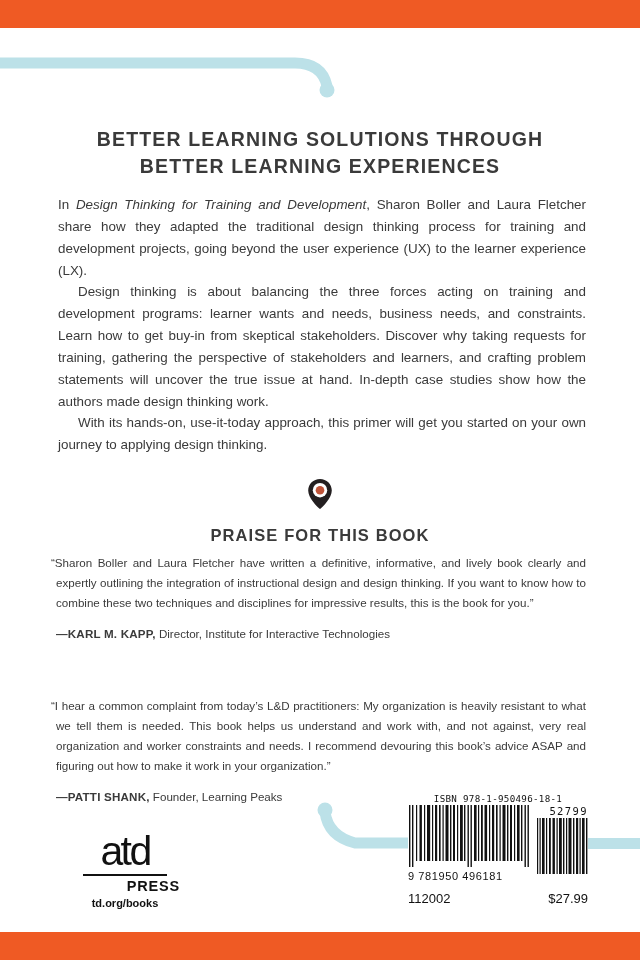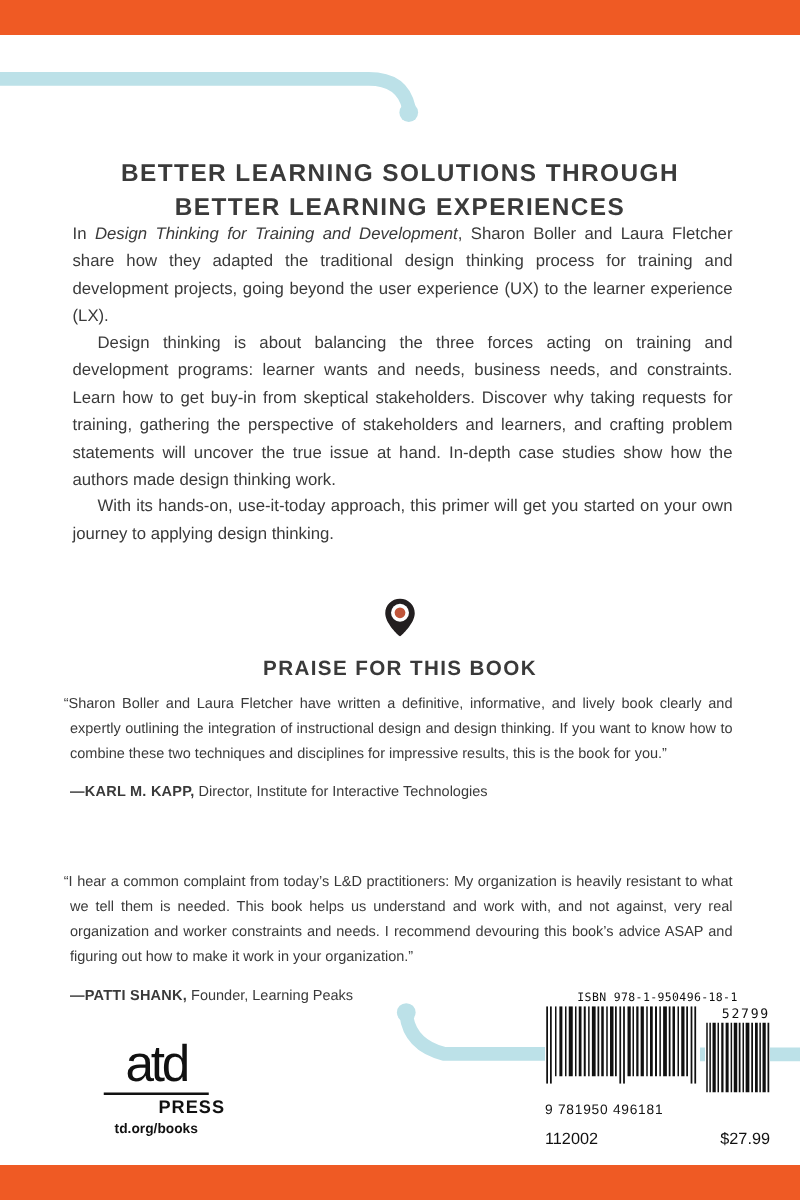--- a/index.html
+++ b/index.html
@@ -60,21 +60,21 @@
     font-size: 19.5px;
     font-weight: bold;
     letter-spacing: 1.15px;
     line-height: 1.38;
     color: #3a3a3a;
   }
 
   
   .body-copy {
     position: absolute;
-    left: 58px; top: 176px;
+    left: 58px; top: 194px;
     width: 528px;
     font-size: 13.4px;
     line-height: 1.63;
     text-align: justify;
     color: #3a3a3a;
   }
   .body-copy p { margin: 0; }
   .body-copy p + p { text-indent: 20px; }
   .body-copy em { font-style: italic; }
 
@@ -146,21 +146,21 @@
   .atd-url {
     margin-top: 3px;
     font-size: 11px;
     font-weight: bold;
     color: #111111;
   }
 
   
   .barcode-block {
     position: absolute;
-    left: 436px; top: 793px;
+    left: 408px; top: 793px;
     width: 180px;
   }
   .isbn-line {
     font-family: "DejaVu Sans Mono", monospace;
     font-size: 9.2px;
     letter-spacing: .3px;
     color: #111;
     text-align: center;
     margin-bottom: 1px;
   }
@@ -174,21 +174,21 @@
     color: #111;
     text-align: right;
     margin-bottom: 1px;
   }
   .barcode-svg { display: block; }
   .ean-digits {
     font-family: "Liberation Sans", sans-serif;
     font-size: 11px;
     letter-spacing: .6px;
     color: #111;
-    margin-top: 15px;
+    margin-top: 3px;
     width: 128px;
   }
   .price-row {
     display: flex;
     justify-content: space-between;
     width: 180px;
     margin-top: 9px;
     font-size: 13px;
     color: #111;
   }

